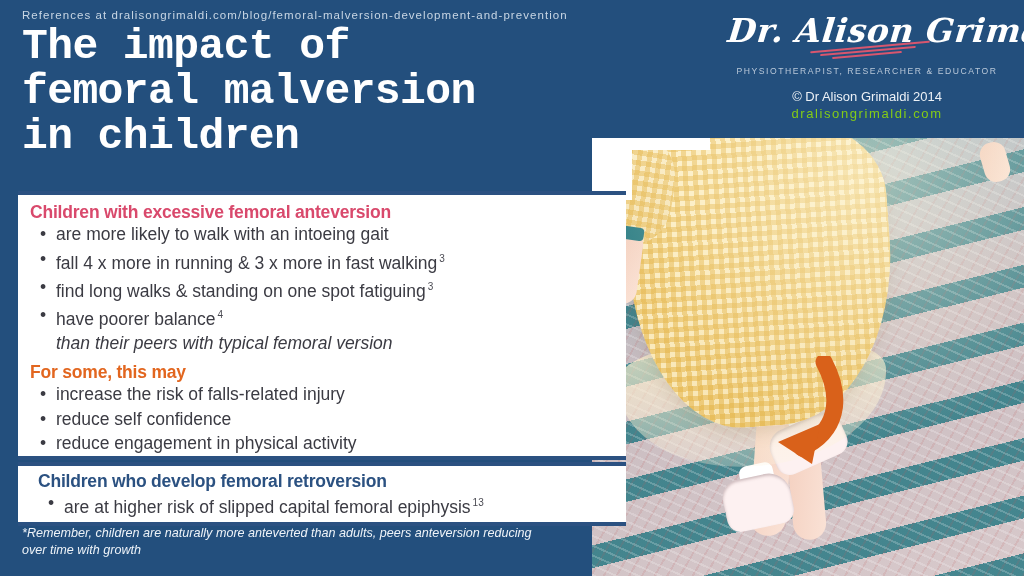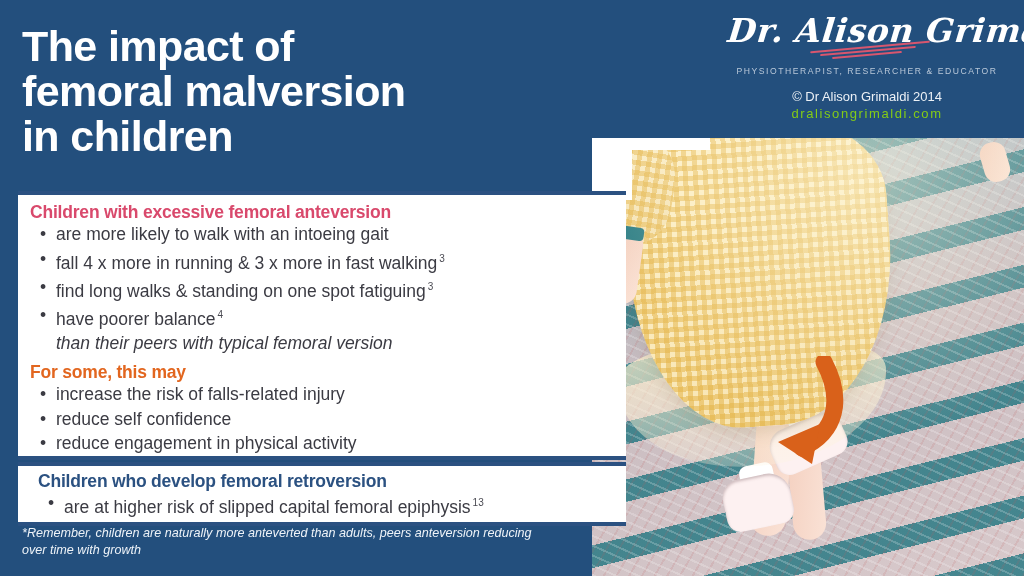--- a/index.html
+++ b/index.html
@@ -16,20 +16,21 @@
     position:absolute;left:22px;top:9px;
     font-size:11.5px;letter-spacing:1.05px;color:#c8d6e4;
     white-space:nowrap;font-weight:400;
   }
 
   
   .title{
     position:absolute;left:22px;top:24px;width:580px;
     color:#ffffff;font-weight:bold;font-size:43px;line-height:45px;
     letter-spacing:-0.6px;
+    font-family:Liberation Mono, monospace;
   }
   .title div{white-space:nowrap;}
 
   
   .brand{position:absolute;right:18px;top:12px;width:278px;text-align:center;}
   .brand-script{
     display:block;color:#ffffff;
     font-family:"DejaVu Serif",serif;
     font-style:italic;font-weight:bold;
     font-size:33px;line-height:38px;letter-spacing:0.5px;
@@ -164,20 +165,21 @@
   .footnote{
     position:absolute;left:22px;top:525px;width:572px;
     color:#eef3f8;font-size:12.6px;line-height:17px;font-style:italic;
   }
 </style>
 </head>
 <body>
 
 <div id="stage">
 
+  <div class="refline">References at dralisongrimaldi.com/blog/femoral-malversion-development-and-prevention</div>
 
   <div class="title">
     <div>The impact of</div>
     <div>femoral malversion</div>
     <div>in children</div>
   </div>
 
   <div class="brand">
     <span class="brand-script">Dr. Alison Grimaldi</span>
     <div class="brand-swoosh">

